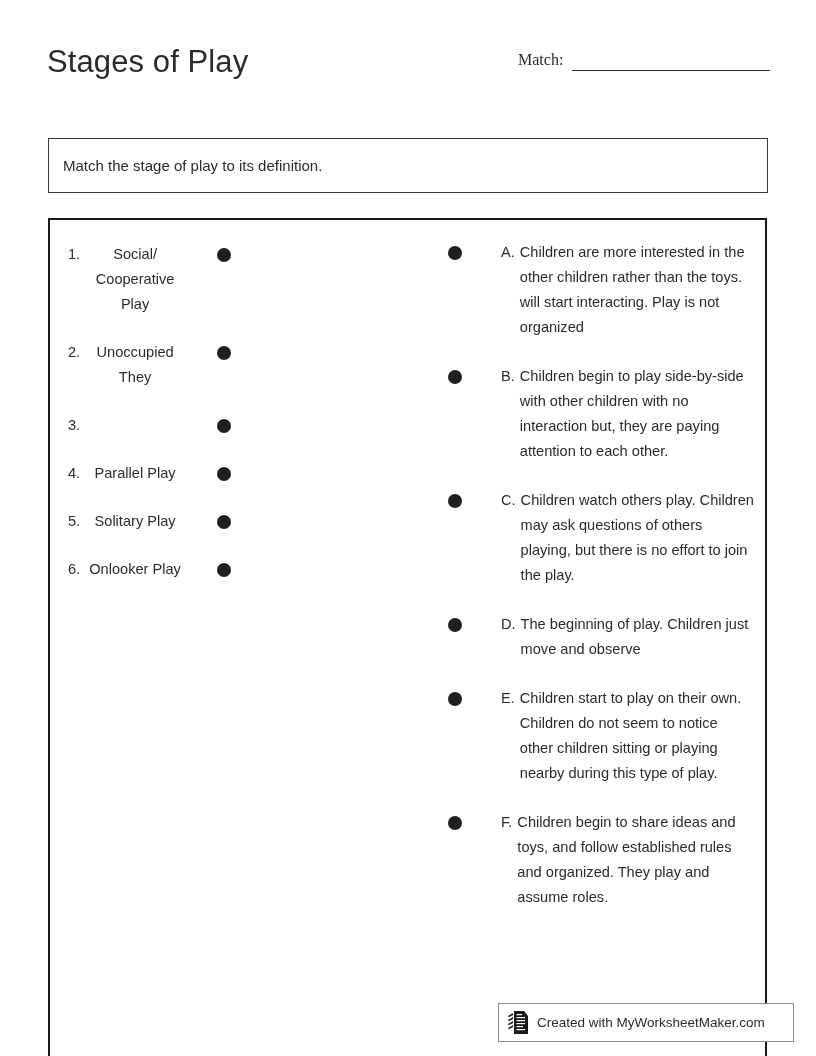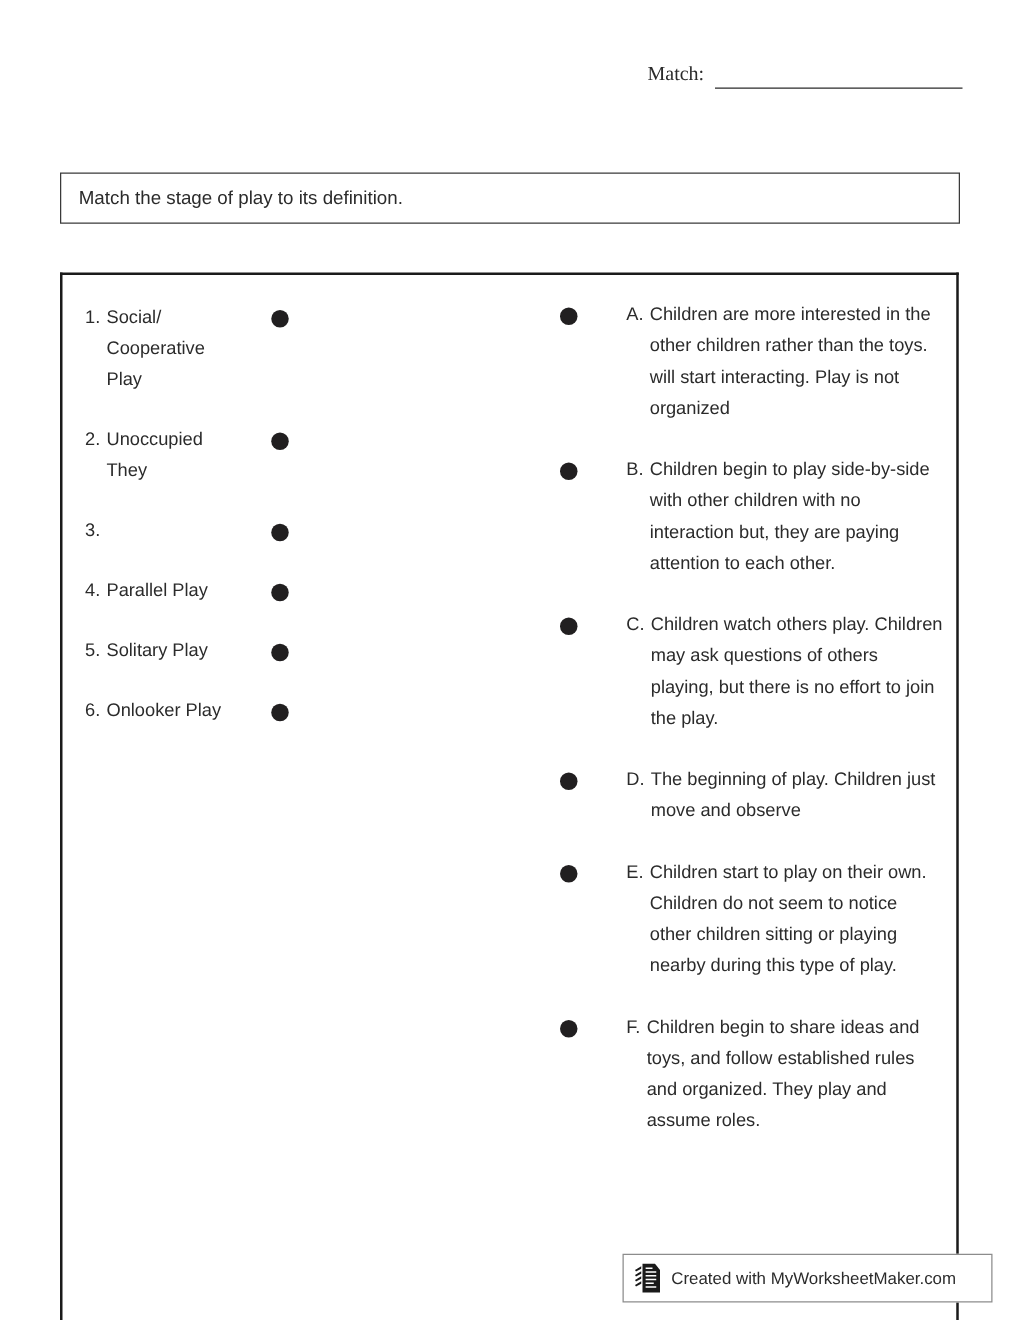--- a/index.html
+++ b/index.html
@@ -59,21 +59,21 @@
     height: 0;
     border-bottom: 1.4px solid #2b2b2b;
   }
 
   
   .instruction-box {
     position: absolute;
     left: 48px;
     top: 138px;
     width: 720px;
-    height: 41px;
+    height: 55px;
     box-sizing: border-box;
     border: 1.5px solid #3a3a3a;
     background: #fff;
     display: flex;
     align-items: center;
   }
   .instruction-text {
     padding-left: 14px;
     font-size: 15px;
     color: #2b2b2b;
@@ -121,20 +121,21 @@
     line-height: 25px;
     color: #2b2b2b;
     display: flex;
   }
   .term-num {
     flex: 0 0 auto;
     margin-right: 5px;
   }
   .term-label {
     flex: 1 1 auto;
+    text-align: center;
   }
   .dot {
     width: 14px;
     height: 14px;
     border-radius: 50%;
     background: #211f20;
     flex: 0 0 auto;
     margin-top: 6px;
   }
   .term-dot {
@@ -204,20 +205,21 @@
     color: #2b2b2b;
     white-space: nowrap;
     line-height: 1;
   }
 </style>
 </head>
 <body>
 
 <div class="page">
 
+  <div class="worksheet-title">Stages of Play</div>
 
   <div class="name-block">
     <span class="name-label">Match:</span>
     <span class="name-rule" title=""></span>
   </div>
 
   <div class="instruction-box">
     <span class="instruction-text">Match the stage of play to its definition.</span>
   </div>
 

